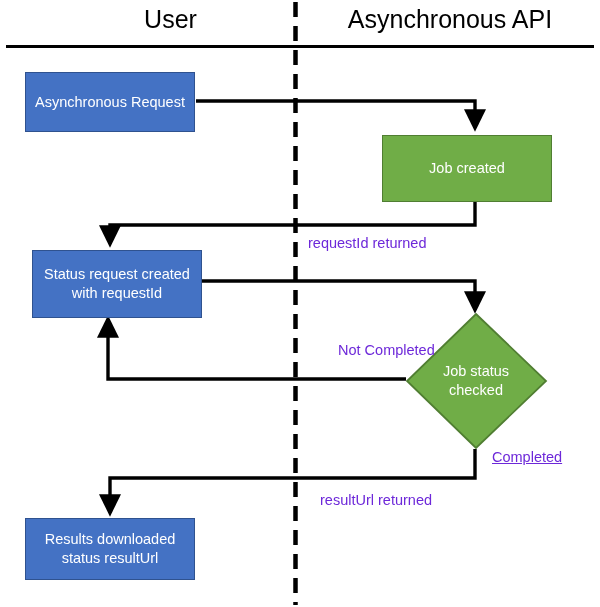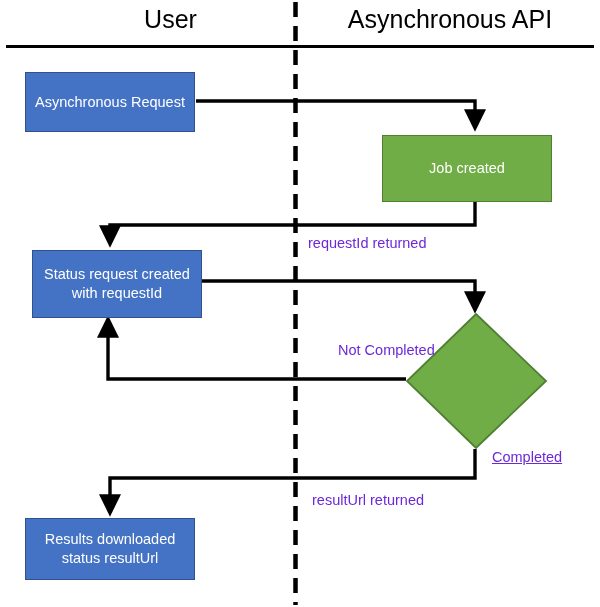--- a/index.html
+++ b/index.html
@@ -102,24 +102,25 @@
 
     <polygon points="476,314 546,381 476,448 407,381" fill="#70AD47" stroke="#507E32" stroke-width="1.8"></polygon>
   </svg>
 
   <div class="node process-blue" style="left:25px; top:72px; width:170px; height:60px;">Asynchronous Request</div>
 
   <div class="node process-green" style="left:382px; top:135px; width:170px; height:67px;text-align:center;">Job created</div>
 
   <div class="node process-blue" style="left:32px; top:250px; width:170px; height:68px;">Status request created with requestId</div>
 
+  <div class="diamond-label" style="left:432px; top:340px; width:88px; height:82px;">Job status checked</div>
 
   <div class="node process-blue" style="left:25px; top:518px; width:170px; height:62px;">Results downloaded status resultUrl</div>
 
   <div class="edge-label" style="left:308px; top:235px;">requestId returned</div>
 
   <div class="edge-label" style="left:308px; top:342px;margin-left:30px;">Not Completed</div>
 
   <div class="edge-label" style="left:492px; top:449px;text-decoration:underline;">Completed</div>
 
-  <div class="edge-label" style="left:312px; top:492px;">resultUrl returned</div>
+  <div class="edge-label" style="left:320px; top:492px;">resultUrl returned</div>
 
 </div>
 
 </body></html>

